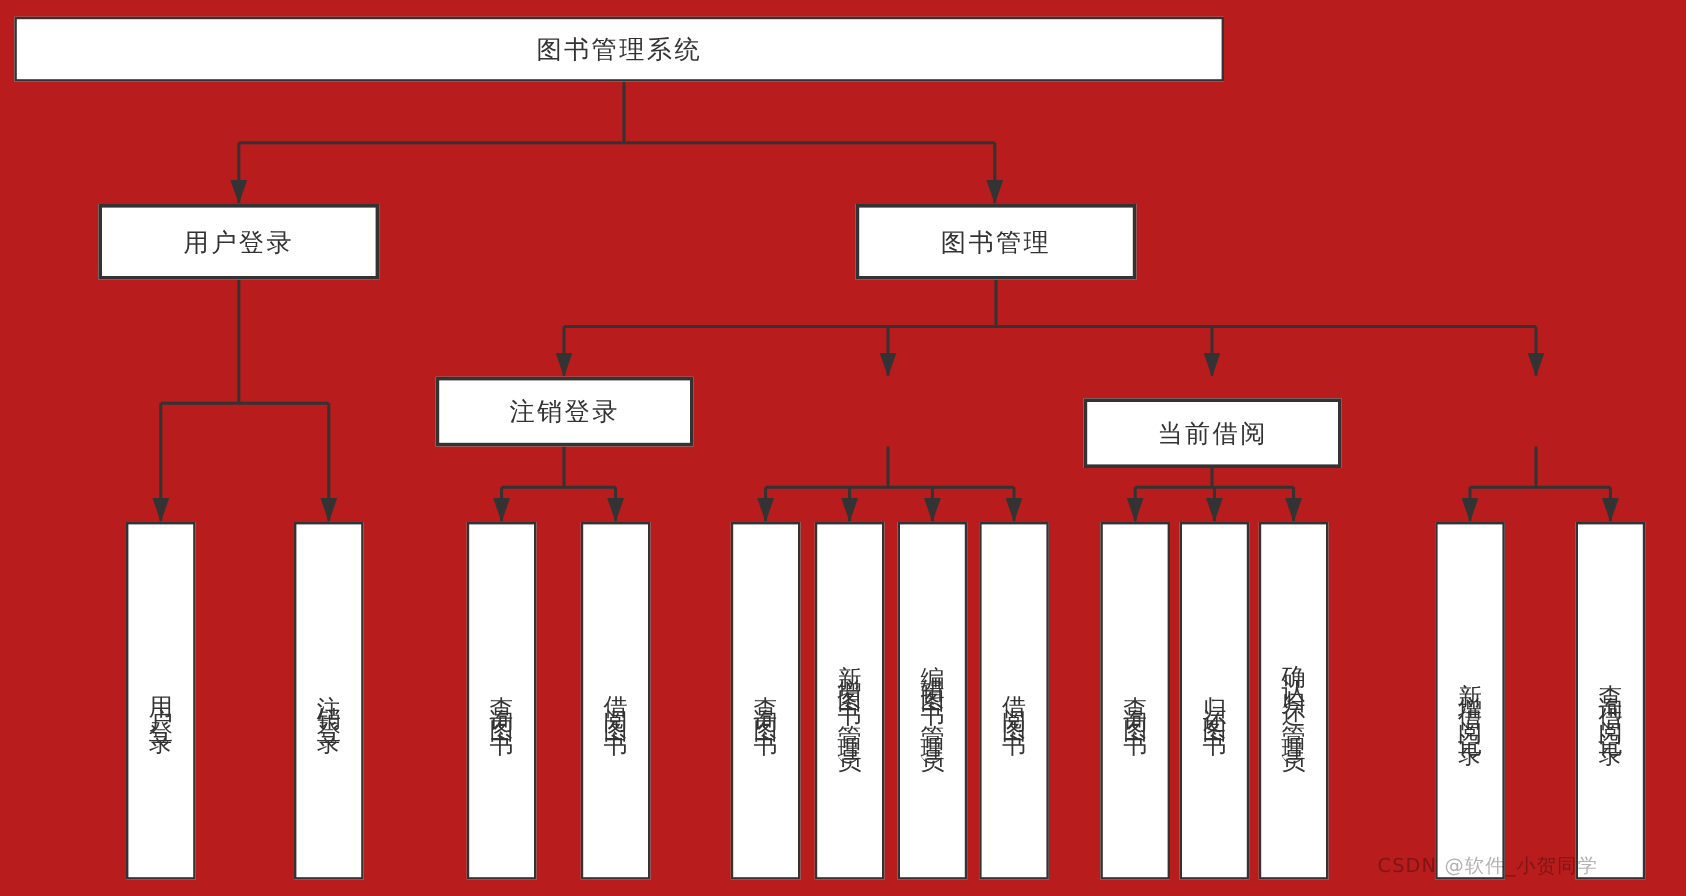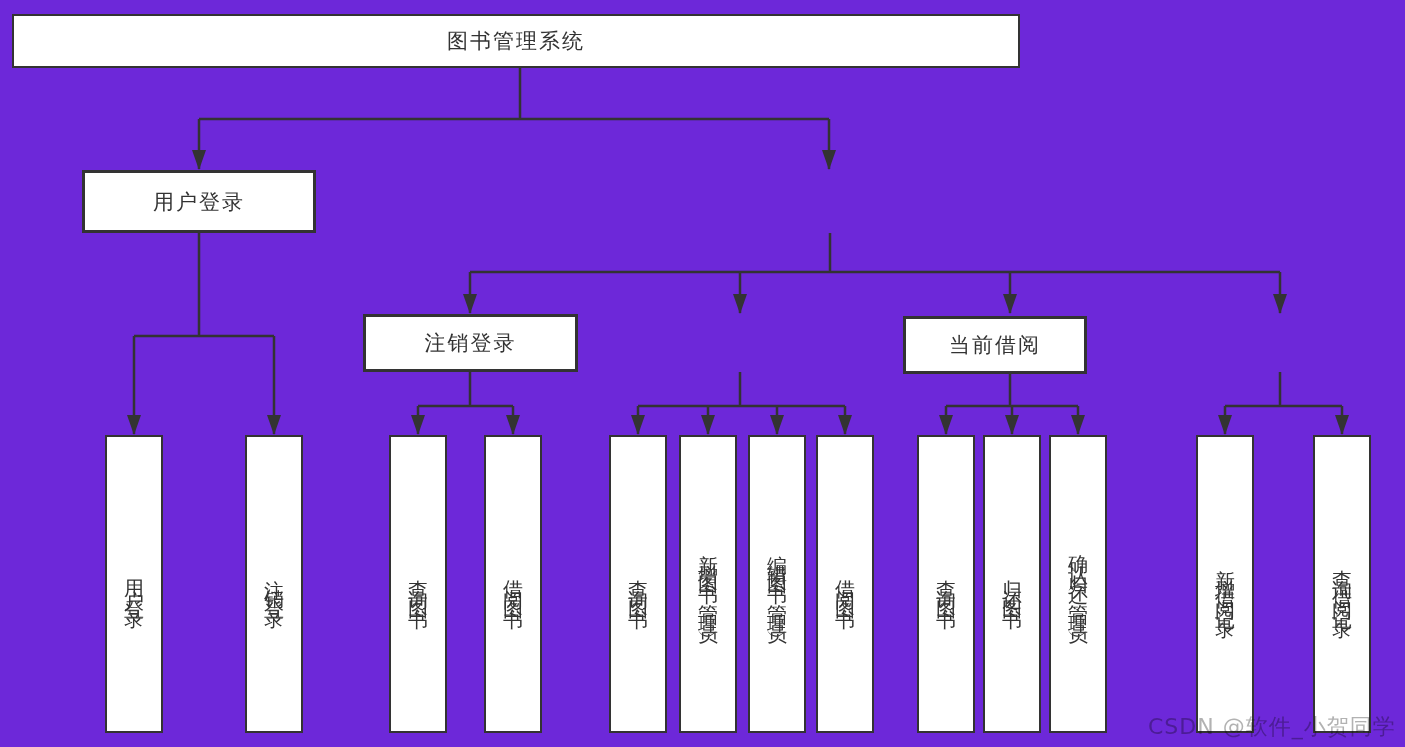--- a/index.html
+++ b/index.html
@@ -1,37 +1,37 @@
 <!DOCTYPE html>
 <html><head>
 <meta charset="utf-8">
 <style>
   html,body{margin:0;padding:0;background:#ffffff;}
   .stage{
-    position:relative;width:1405px;height:747px;background:#6d28d9;
+    position:relative;width:1405px;height:747px;background:#b91c1c;
     font-family:"DejaVu Sans","Liberation Sans",sans-serif;overflow:hidden;
   }
   .wires{position:absolute;left:0;top:0;width:1405px;height:747px;}
   .box{
     position:absolute;box-sizing:border-box;background:#ffffff;
     border:2px solid #333333;color:#333333;
     display:flex;align-items:center;justify-content:center;
   }
   .hbox{font-size:21px;letter-spacing:2px;}
   .lvl{border-width:3px;}
   .vbox{width:58px;top:435px;height:298px;}
   .vbox .vtxt{
     display:inline-block;
     writing-mode:vertical-rl;text-orientation:mixed;
     font-size:20px;line-height:1.15;letter-spacing:10px;
     white-space:nowrap;
   }
   .watermark{
     position:absolute;left:1148px;top:712px;
-    font-size:22px;letter-spacing:1px;color:#b2b2b2;
+    font-size:16px;letter-spacing:1px;color:#b2b2b2;
     mix-blend-mode:multiply;white-space:nowrap;
   }
 </style>
 </head>
 <body>
 
 <div class="stage">
 
   <svg class="wires" viewBox="0 0 1405 747">
     <defs>
@@ -67,23 +67,24 @@
       <line x1="1012" y1="406" x2="1012" y2="434" marker-end="url(#arrowhead)"></line>
       <line x1="1078" y1="406" x2="1078" y2="434" marker-end="url(#arrowhead)"></line>
       <line x1="1225" y1="406" x2="1225" y2="434" marker-end="url(#arrowhead)"></line>
       <line x1="1342" y1="406" x2="1342" y2="434" marker-end="url(#arrowhead)"></line>
     </g>
   </svg>
 
   <div class="box hbox" style="left:12px;top:14px;width:1008px;height:54px">图书管理系统</div>
 
   <div class="box hbox lvl" style="left:82px;top:170px;width:234px;height:63px">用户登录</div>
+  <div class="box hbox lvl" style="left:713px;top:170px;width:234px;height:63px">图书管理</div>
 
   <div class="box hbox lvl" style="left:363px;top:314px;width:215px;height:58px">注销登录</div>
-  <div class="box hbox lvl" style="left:903px;top:316px;width:184px;height:58px">当前借阅</div>
+  <div class="box hbox lvl" style="left:903px;top:332px;width:215px;height:58px">当前借阅</div>
 
   <div class="box vbox" style="left:105px">
     <span class="vtxt">用户登录</span>
     </div>
   <div class="box vbox" style="left:245px">
     <span class="vtxt">注销登录</span>
     </div>
 
   <div class="box vbox" style="left:389px">
     <span class="vtxt">查询图书</span>

